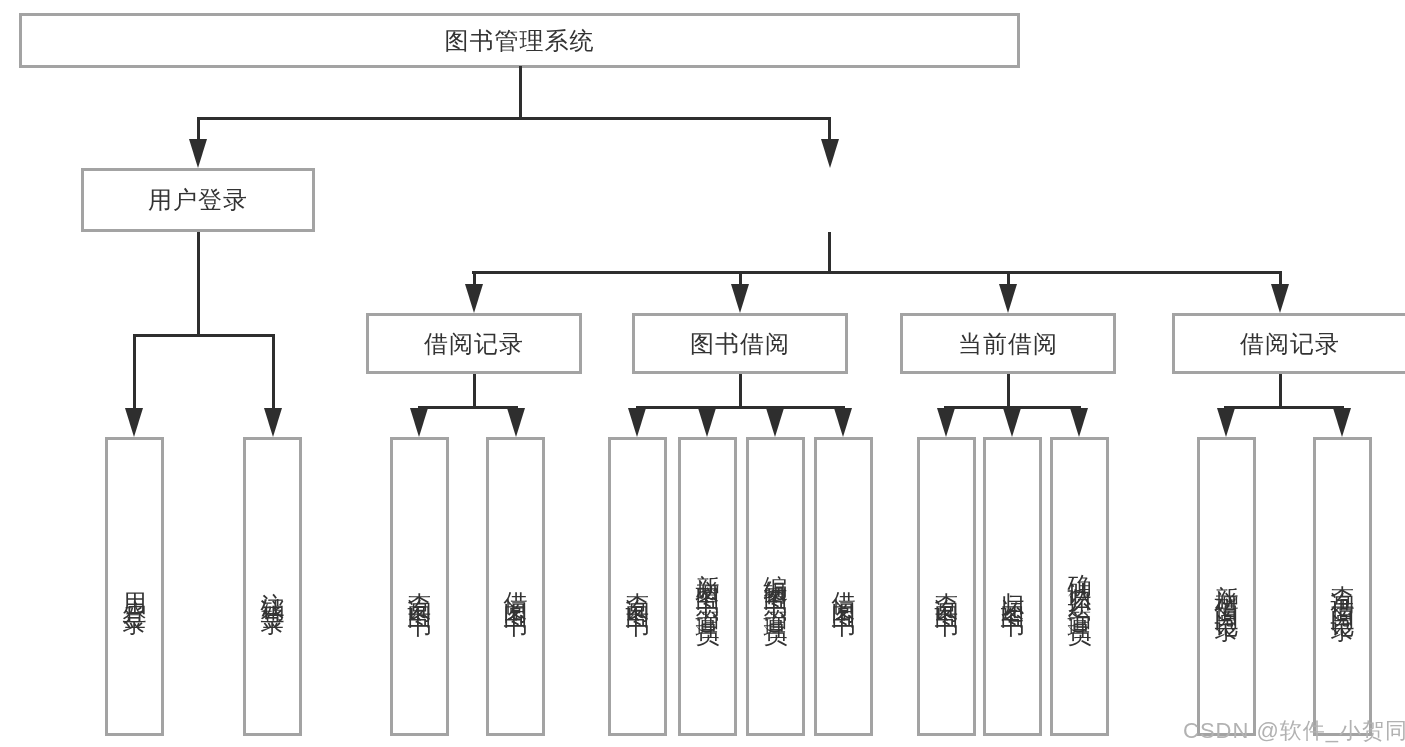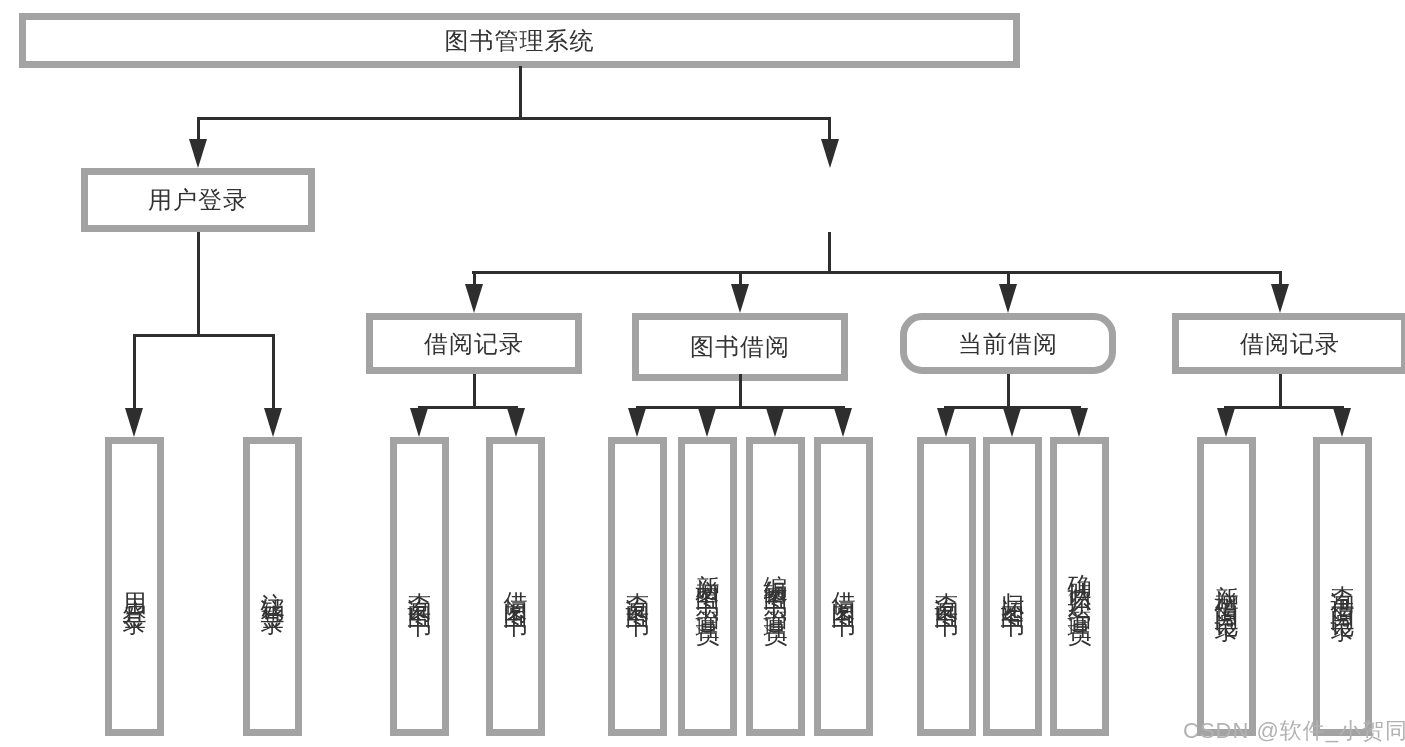--- a/index.html
+++ b/index.html
@@ -2,21 +2,21 @@
 <html><head>
 <meta charset="utf-8">
 <style>
   html,body { margin:0; padding:0; background:#fff; }
   .canvas {
     position:relative; width:1405px; height:747px; background:#ffffff;
     font-family:"Liberation Sans", sans-serif; overflow:hidden;
   }
   .box {
     position:absolute; box-sizing:border-box;
-    border:7px solid #a3a3a3; background:#ffffff;
+    border:3px solid #a3a3a3; background:#ffffff;
     display:flex; align-items:center; justify-content:center;
     color:#333333;
   }
   .hnode { font-size:24px; letter-spacing:1px; }
   .vtext {
     writing-mode:vertical-rl; text-orientation:mixed;
     font-size:24px; line-height:1; letter-spacing:7px; color:#333333;
   }
   .line { position:absolute; background:#2e2e2e; }
   .arrow {
@@ -63,24 +63,24 @@
   <div class="line" style="left:739px; top:271px; width:3px; height:17px;"></div>
   <div class="arrow" style="left:731px; top:284px;"></div>
   <div class="line" style="left:1007px; top:271px; width:3px; height:17px;"></div>
   <div class="arrow" style="left:999px; top:284px;"></div>
   <div class="line" style="left:1279px; top:271px; width:3px; height:17px;"></div>
   <div class="arrow" style="left:1271px; top:284px;"></div>
 
   <div class="box hnode" style="left:366px; top:313px; width:216px; height:61px;">
     <span>借阅记录</span>
   </div>
-  <div class="box hnode" style="left:632px; top:313px; width:216px; height:68px;">
+  <div class="box hnode" style="left:632px; top:313px; width:216px; height:61px;">
     <span>图书借阅</span>
   </div>
-  <div class="box hnode" style="left:900px; top:313px; width:216px; height:61px;border-radius:22px;">
+  <div class="box hnode" style="left:900px; top:313px; width:216px; height:61px;">
     <span>当前借阅</span>
   </div>
   <div class="box hnode" style="left:1172px; top:313px; width:236px; height:61px;">
     <span>借阅记录</span>
   </div>
 
   <div class="line" style="left:473px; top:374px; width:3px; height:35px;"></div>
   <div class="line" style="left:418px; top:406px; width:100px; height:3px;"></div>
   <div class="arrow" style="left:410px; top:408px;"></div>
   <div class="arrow" style="left:507px; top:408px;"></div>

